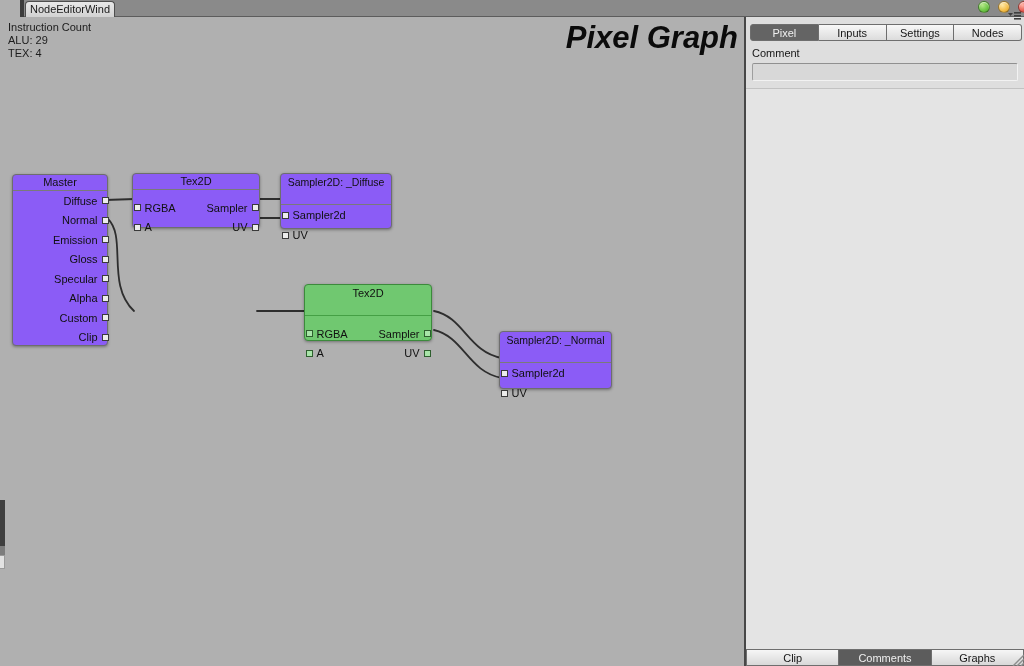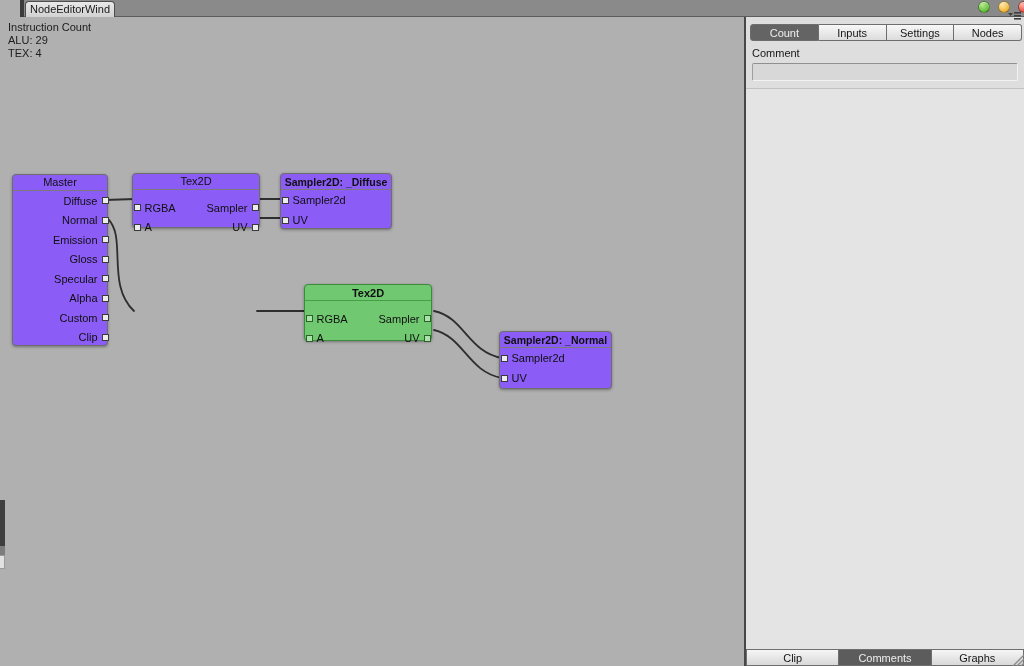--- a/index.html
+++ b/index.html
@@ -72,21 +72,21 @@
 
   .node.selected { background:#70c870; border-color:#3c8a3c; }
   .node.selected .node-title { border-bottom-color:#45a045; }
   .node.selected .port { background:#a8e4a8; border-color:#2e5e2e; }
 
   
   .n-master .prow { height:19.5px; padding:0 3px; }
   .n-tex .prow { height:19.5px; padding:0 5px; }
   .n-sampler .prow { height:20px; padding:0 5px; }
   .n-unpack .prow { height:20px; padding:0 5px; }
-  .n-sampler .node-title, .n-green .node-title { height:16px; line-height:16px;font-weight:bold; }
+  .n-sampler .node-title, .n-green .node-title { height:31px; line-height:16px; }
   .n-sampler .node-title { font-size:10.5px; }
   .n-green .prow { height:19.5px; padding:0 5px; }
 
   
   .rpanel {
     position:absolute; left:744px; top:17px; width:280px; height:649px;
     background:#dedede; border-left:2px solid #474747;
   }
   .ptabs { position:absolute; left:4px; top:7px; width:272px; height:17px; display:flex; }
   .ptab {
@@ -138,20 +138,21 @@
 </svg>
 
 <div class="canvas">
 
   <div class="stats">
     <div>Instruction Count</div>
     <div>ALU: 29</div>
     <div>TEX: 4</div>
   </div>
 
+  <div class="graph-title">Pixel Graph</div>
 
   <div class="edge-artifact" style="top:483px; width:5px; height:46px; background:#3f3f3f;"></div>
   <div class="edge-artifact" style="top:529px; width:5px; height:9px; background:#7d7d7d;"></div>
   <div class="edge-artifact" style="top:538px; width:5px; height:14px; background:#e2e2e2; border:1px solid #9a9a9a; border-left:none;"></div>
 
   <svg class="wires">
     <path d="M105,183 L135,182"></path>
     <path d="M108,202 C127,220 106,268 134,294"></path>
     <path d="M257,182 L283,182"></path>
     <path d="M257,201 L283,201"></path>
@@ -277,21 +278,21 @@
           <span class="plabel">UV</span>
         </div>
     </div>
   </div>
 
 </div>
 
 <div class="rpanel">
 
   <div class="ptabs">
-    <div class="ptab active">Count</div>
+    <div class="ptab active">Pixel</div>
     <div class="ptab">Inputs</div>
     <div class="ptab">Settings</div>
     <div class="ptab">Nodes</div>
   </div>
 
   <div class="comment-label">Comment</div>
   <input class="comment-input" type="text" value="" style="">
 
   <div class="pcontent"></div>
 

